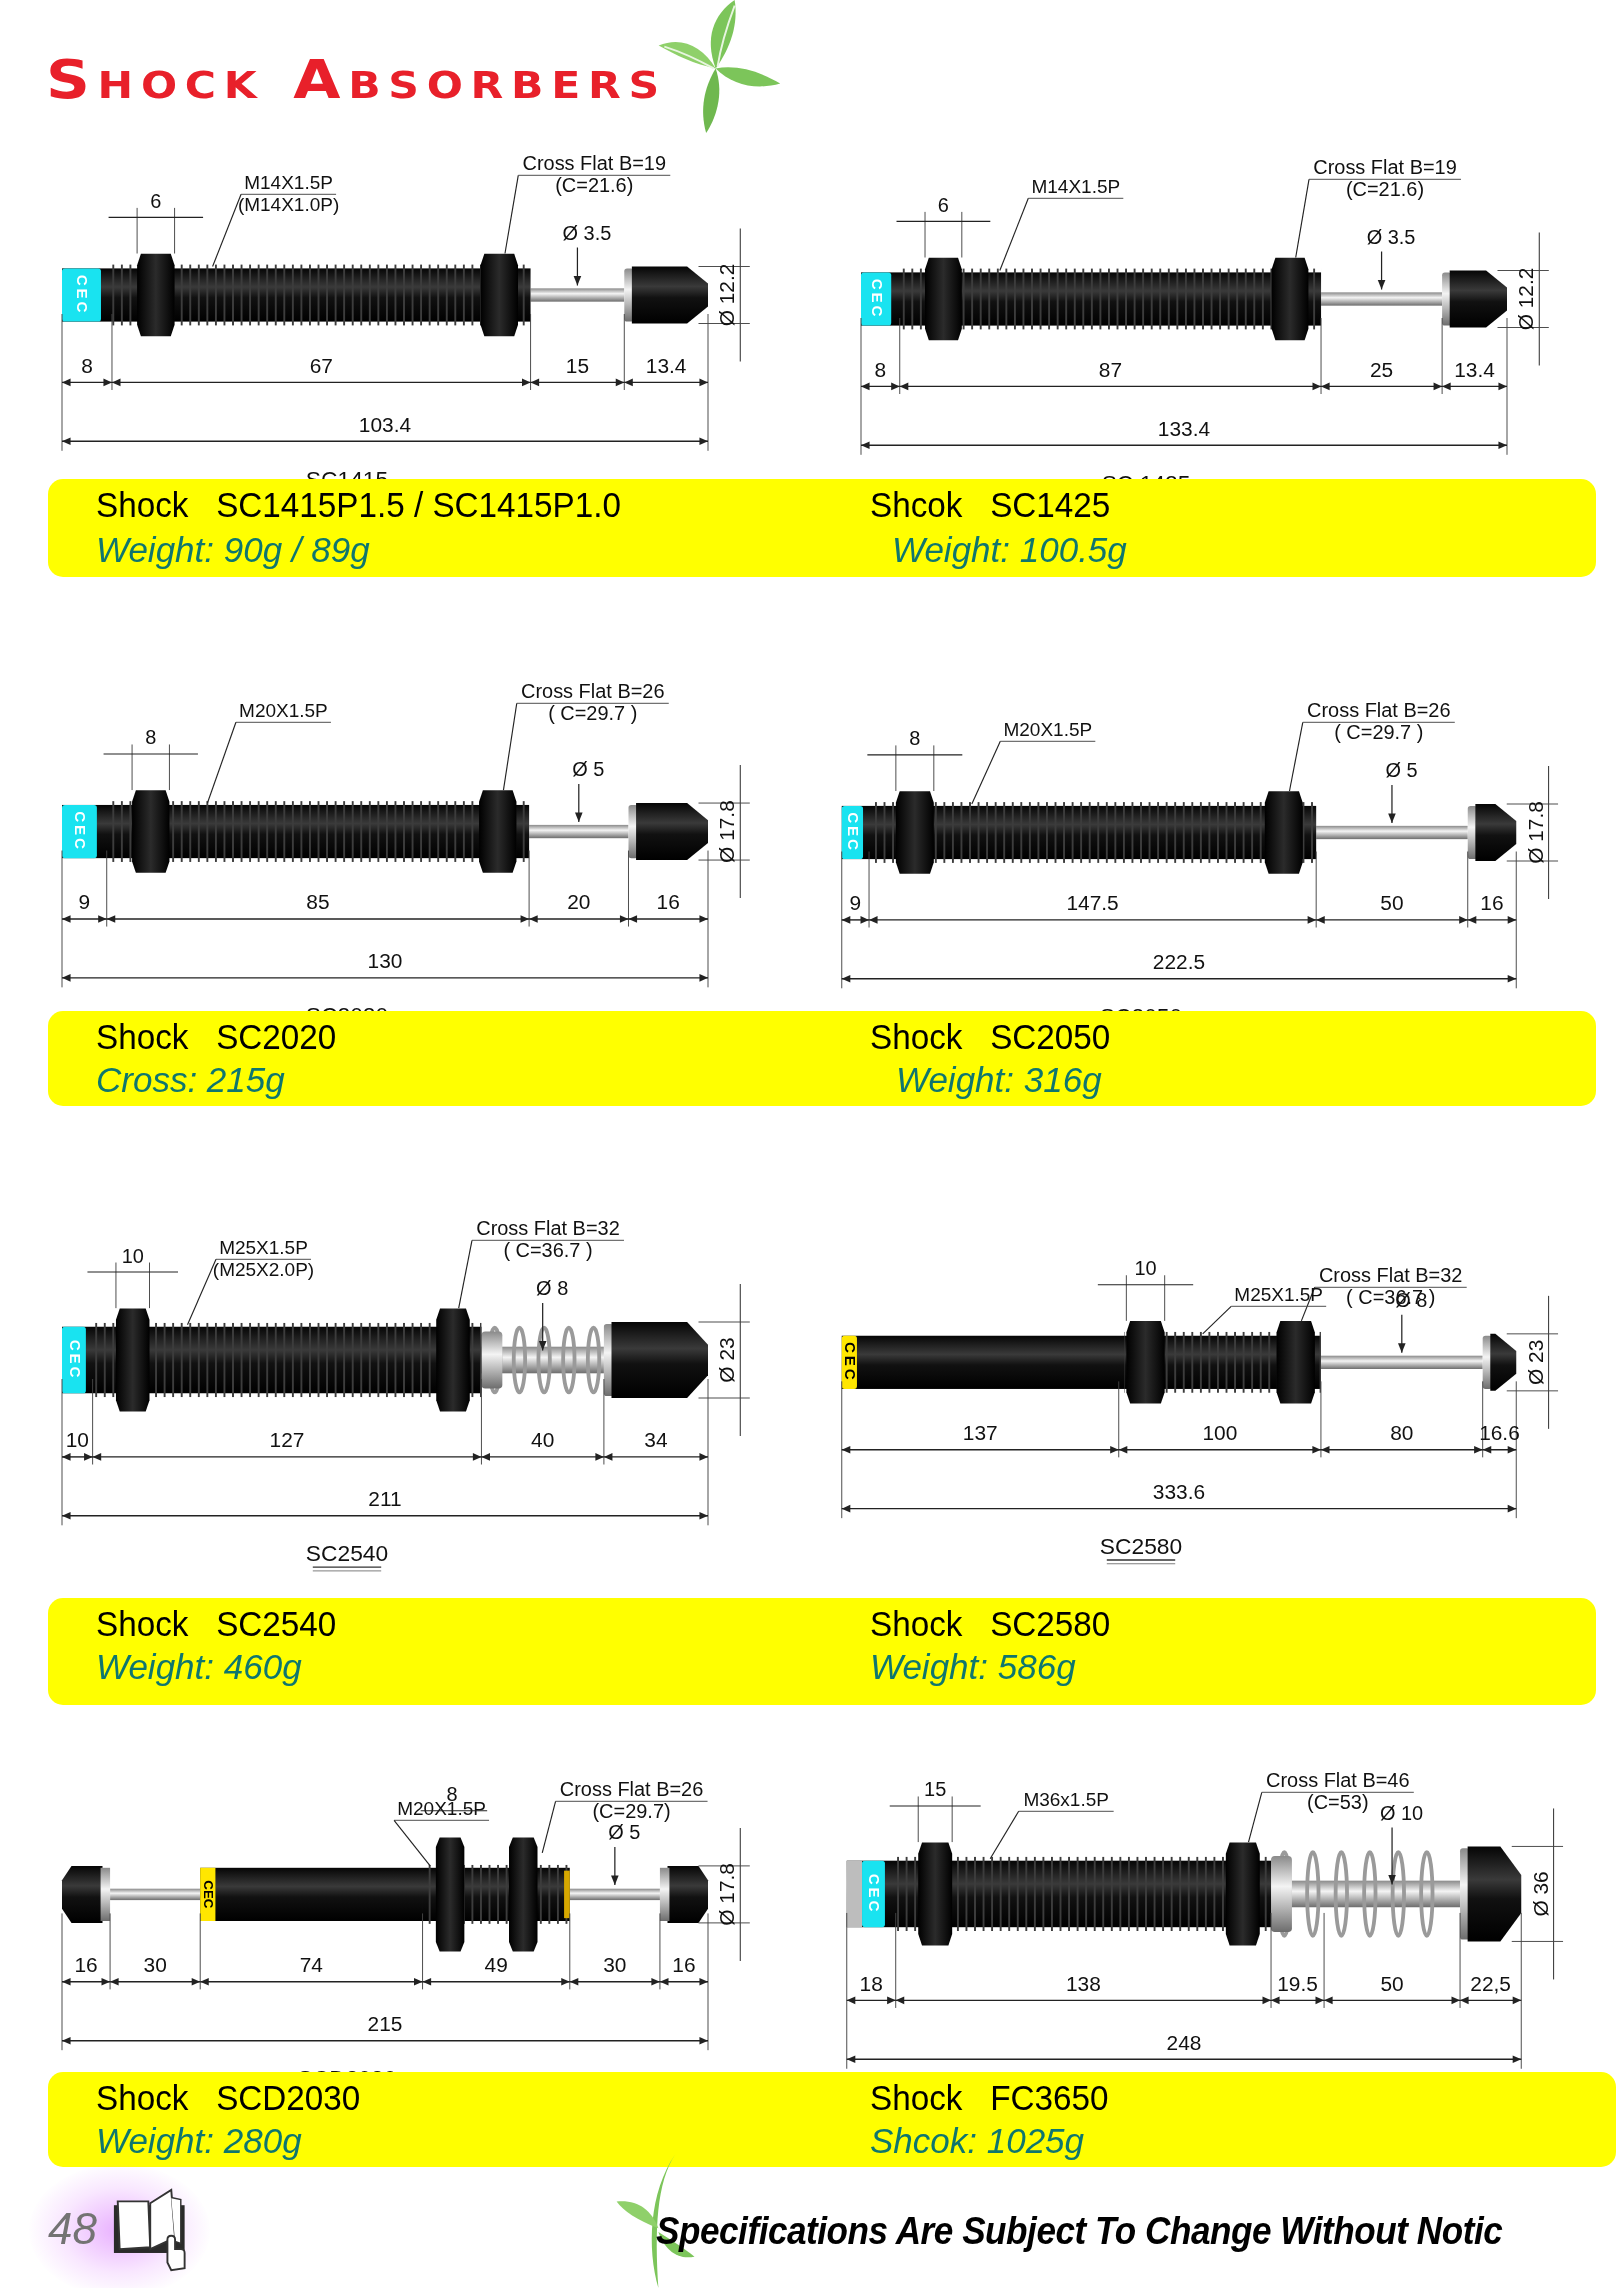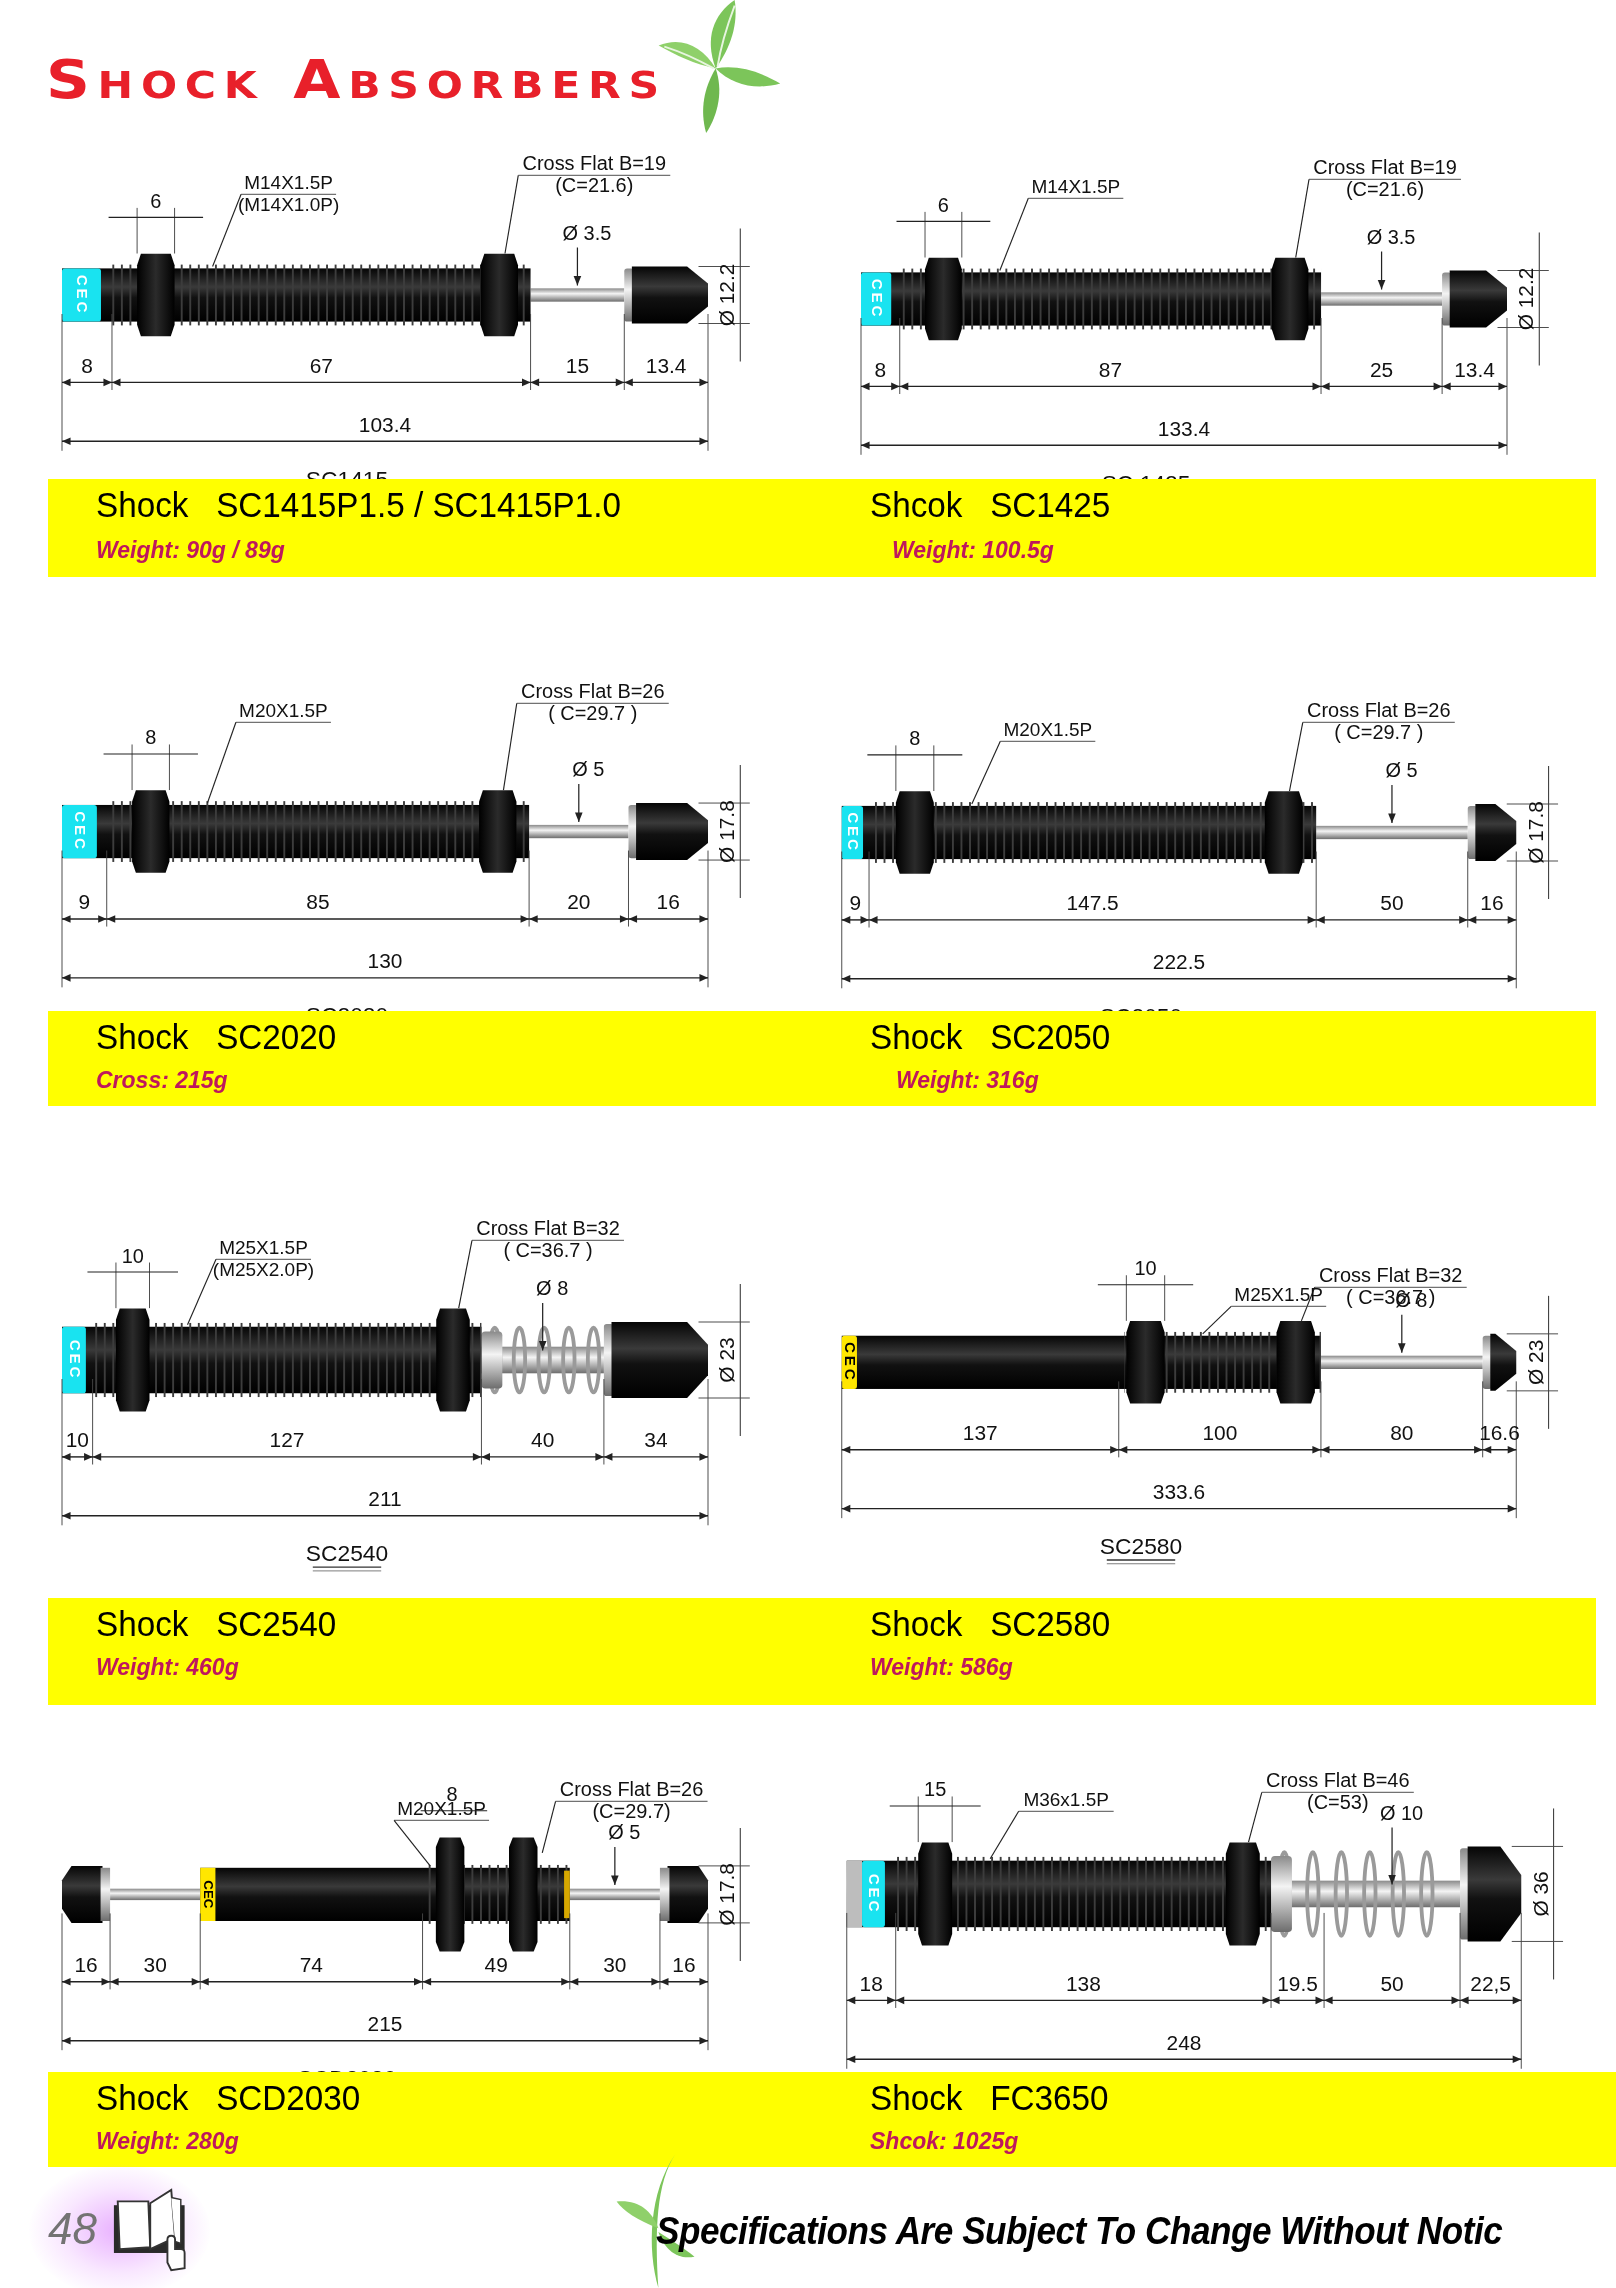--- a/index.html
+++ b/index.html
@@ -2,23 +2,23 @@
 <html style="font-size:15px"><head>
 <meta charset="utf-8">
 <style>
   html,body{margin:0;padding:0;background:#fff;}
   body{width:1617px;height:2288px;position:relative;overflow:hidden;font-family:"Liberation Sans",sans-serif;}
   .title{position:absolute;left:46px;top:46px;font-family:"DejaVu Sans",sans-serif;font-weight:bold;color:#e8202a;letter-spacing:6.7px;font-size:53px;line-height:67px;font-variant:small-caps;transform:scaleX(1.15);transform-origin:left top;}
   .leaf{position:absolute;}
   .diagram{position:absolute;}
   .diagram svg{overflow:visible;}
   .dim-text{font-family:"Liberation Sans",sans-serif;fill:#111;}
-  .band{position:absolute;left:48px;width:1548px;background:#ffff00;}
+  .band{position:absolute;left:48px;width:1548px;background:#ffff00;border-radius:15px;}
   .band .name{position:absolute;font-size:35px;line-height:40px;color:#000;white-space:pre;transform:scaleX(0.95);transform-origin:left top;}
-  .band .weight{position:absolute;font-size:23px;line-height:40px;font-weight:bold;font-style:italic;color:#be185d;white-space:pre;}
+  .band .weight{position:absolute;font-size:35px;line-height:40px;font-weight:normal;font-style:italic;color:#0f766e;white-space:pre;}
   .footer-num{position:absolute;left:48px;top:2205px;font-size:44px;font-style:italic;color:#737373;line-height:48px;}
   .glow{position:absolute;left:28.5px;top:2164px;width:181px;height:133px;border-radius:50%;background:radial-gradient(ellipse at center, rgba(214,110,255,0.55) 0%, rgba(230,160,255,0.25) 45%, rgba(255,255,255,0) 72%);}
   .book{position:absolute;left:112px;top:2188px;}
   .footer-note{position:absolute;left:656px;top:2208px;font-size:39px;font-style:italic;font-weight:bold;color:#000;line-height:46px;white-space:nowrap;transform:scaleX(0.9);transform-origin:left top;letter-spacing:-0.5px;}
 </style>
 </head>
 <body>
 
 <div class="title">Shock Absorbers</div>
 

